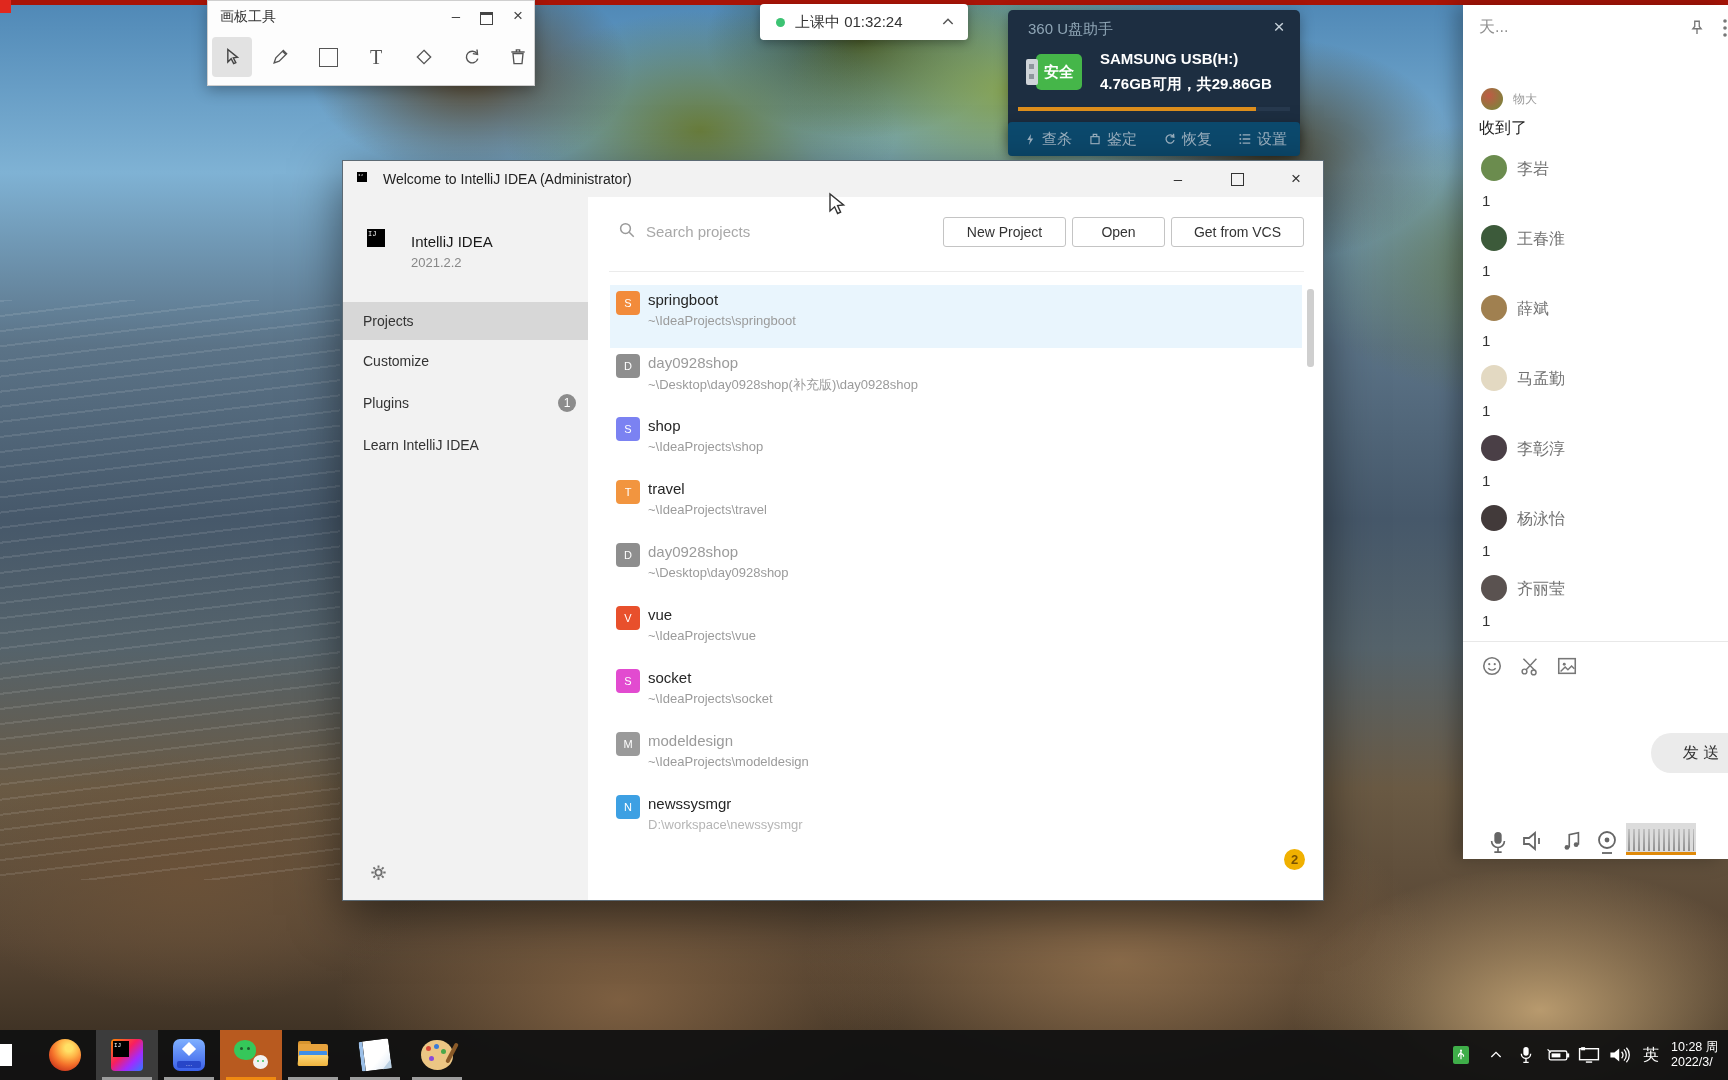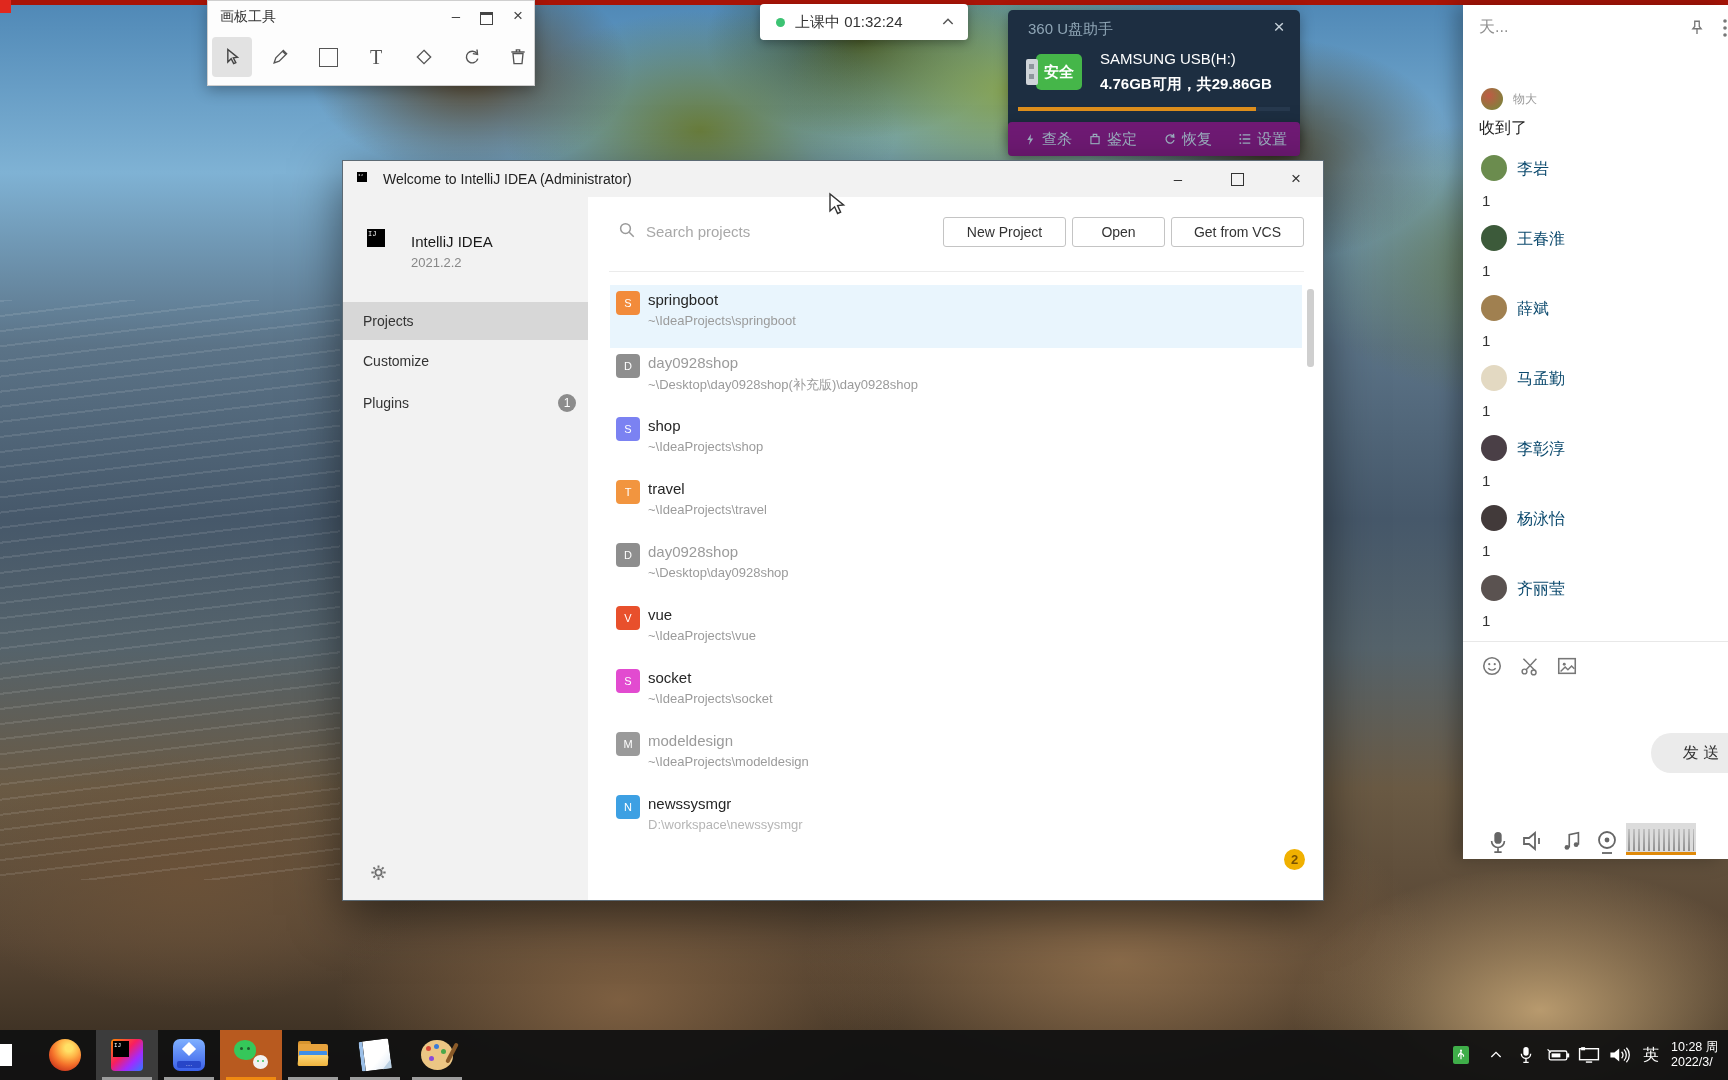--- a/index.html
+++ b/index.html
@@ -45,21 +45,21 @@
 
   
   .usb-card{left:1008px;top:10px;width:292px;height:136px;border-radius:5px;box-shadow:0 4px 14px rgba(0,0,0,.35)}
   .usb-title{left:20px;top:10px;font-size:15px;color:#8fa5b5}
   .usb-close{left:260px;top:6px;font-size:19px;color:#c7d2da;width:22px;text-align:center}
   .usb-stick{left:18px;top:44px;display:flex;align-items:center}
   .usb-plug{width:12px;height:26px;background:#cfd4d8;border-radius:2px;position:relative}
   .usb-plug i{position:absolute;left:3px;width:5px;height:5px;background:#8d969c}
   .usb-body{width:46px;height:36px;border-radius:5px;display:flex;align-items:center;justify-content:center;
             color:#fff;font-size:15px;font-weight:bold;margin-left:-2px}
-  .usb-drive{left:92px;top:40px;font-size:15px;font-weight:normal;color:#fff}
+  .usb-drive{left:92px;top:40px;font-size:15px;font-weight:bold;color:#fff}
   .usb-cap{left:92px;top:65px;font-size:15px;font-weight:bold;color:#fff}
   .usb-track{left:10px;top:97px;width:272px;height:4px;background:#27394e}
   .usb-progress{left:10px;top:97px;width:238px;height:4px}
   .usb-bar{left:1008px;top:122px;width:292px;height:34px;border-radius:4px;box-shadow:0 4px 12px rgba(0,0,0,.35);
            display:flex;align-items:center;color:#9db2c2;font-size:15px}
   .usb-action{display:flex;align-items:center;gap:5px;margin-left:16px}
 
   
   .idea{left:342px;top:160px;width:980px;height:739px;background:#c2410c;border:1px solid #5c6a74;
         box-shadow:0 14px 46px rgba(0,0,0,.5)}
@@ -103,21 +103,21 @@
   .tab-disc{left:0;top:0;width:142px;height:48px;background:#fff;display:flex;align-items:center;justify-content:center;
             font-size:18px;font-weight:bold;color:#111}
   .tab-disc::before{content:"";position:absolute;left:0;top:0;width:142px;height:5px;background:#111}
   .tab-mem{left:142px;top:0;width:138px;height:48px;background:#f0f0f0;display:flex;align-items:center;
            padding-left:16px;box-sizing:border-box;font-size:17px;color:#4a4a4a}
   .msg-avatar{left:18px;top:83px;width:22px;height:22px;border-radius:50%;background:radial-gradient(circle at 35% 35%,#c05a45,#6f8c3a)}
   .msg-sender{left:50px;top:86px;font-size:12px;color:#9a9a9a}
   .msg-text{left:16px;top:113px;font-size:16px;color:#262626}
   .member{left:0;width:265px;height:70px}
   .mem-avatar{position:absolute;left:18px;top:0;width:26px;height:26px;border-radius:50%}
-  .mem-name{position:absolute;left:54px;top:4px;font-size:16px;color:#0c4a6e}
+  .mem-name{position:absolute;left:54px;top:4px;font-size:16px;color:#737373}
   .mem-count{position:absolute;left:19px;top:37px;font-size:15px;color:#333}
   .chat-div{left:0;top:636px;width:265px;height:1px;background:#e8e8e8}
   .compose-icon{top:650px;color:#777}
   .send-btn{left:188px;top:728px;width:100px;height:40px;border-radius:20px;background:#ebebeb;
             display:flex;align-items:center;justify-content:center;font-size:16px;color:#333}
   .chat-bottom-icon{top:824px;color:#666}
   .wavebox{left:163px;top:818px;width:70px;height:32px;background:#dcdcdc;overflow:hidden}
   .wavebars{position:absolute;left:2px;bottom:4px;width:66px;height:22px;
     background:repeating-linear-gradient(90deg,#8f8f8f 0 2px,rgba(0,0,0,0) 2px 5px);
     -webkit-mask-image:linear-gradient(180deg,rgba(0,0,0,.35),#000);mask-image:linear-gradient(180deg,rgba(0,0,0,.35),#000)}
@@ -226,21 +226,21 @@
         <i style="top:5px"></i>
         <i style="top:15px"></i>
       </span>
     <span class="usb-body" style="background: rgb(69, 182, 73);">安全</span>
   </div>
   <div class="abs usb-drive">SAMSUNG USB(H:)</div>
   <div class="abs usb-cap">4.76GB可用，共29.86GB</div>
   <div class="abs usb-track"></div>
   <div class="abs usb-progress" style="background: rgb(222, 143, 29);"></div>
 </div>
-<div class="abs usb-bar" style="background: #701a75;">
+<div class="abs usb-bar" style="background: #0c4a6e;">
   <span class="usb-action">
     <svg width="13" height="15" viewBox="0 0 24 24">
         <path d="M13 2 L6 13 h5 l-2 9 8-12 h-5 z" fill="#9db2c2"></path>
       </svg>
     <span>查杀</span>
   </span>
   <span class="usb-action">
     <svg width="14" height="14" viewBox="0 0 24 24">
         <rect x="5" y="8" width="14" height="12" fill="none" stroke="#9db2c2" stroke-width="2"></rect>
         <path d="M9 8 v-4 h6 v4" fill="none" stroke="#9db2c2" stroke-width="2"></path>
@@ -285,20 +285,23 @@
 
     <div class="abs nav-item" style="top:145px">
       <span>Customize</span>
     </div>
     <div class="abs nav-item sel" style="top:105px">
       <span>Projects</span>
     </div>
     <div class="abs nav-item" style="top:187px">
       <span>Plugins</span>
       <span class="nav-badge" style="top:10px">1</span>
+    </div>
+    <div class="abs nav-item" style="top:229px">
+      <span>Learn IntelliJ IDEA</span>
     </div>
 
     <svg class="abs idea-gear" width="19" height="19" viewBox="0 0 24 24">
       <circle cx="12" cy="12" r="4" fill="none" stroke="#6e6e6e" stroke-width="2.4"></circle>
       <path d="M12 3 v3 M12 18 v3 M3 12 h3 M18 12 h3 M5.6 5.6 l2.2 2.2 M16.2 16.2 l2.2 2.2 M18.4 5.6 l-2.2 2.2 M7.8 16.2 l-2.2 2.2" stroke="#6e6e6e" stroke-width="2.4"></path>
     </svg>
   </div>
 
   <div class="abs main">
     <svg class="abs" style="left:30px;top:24px" width="18" height="18" viewBox="0 0 24 24">

